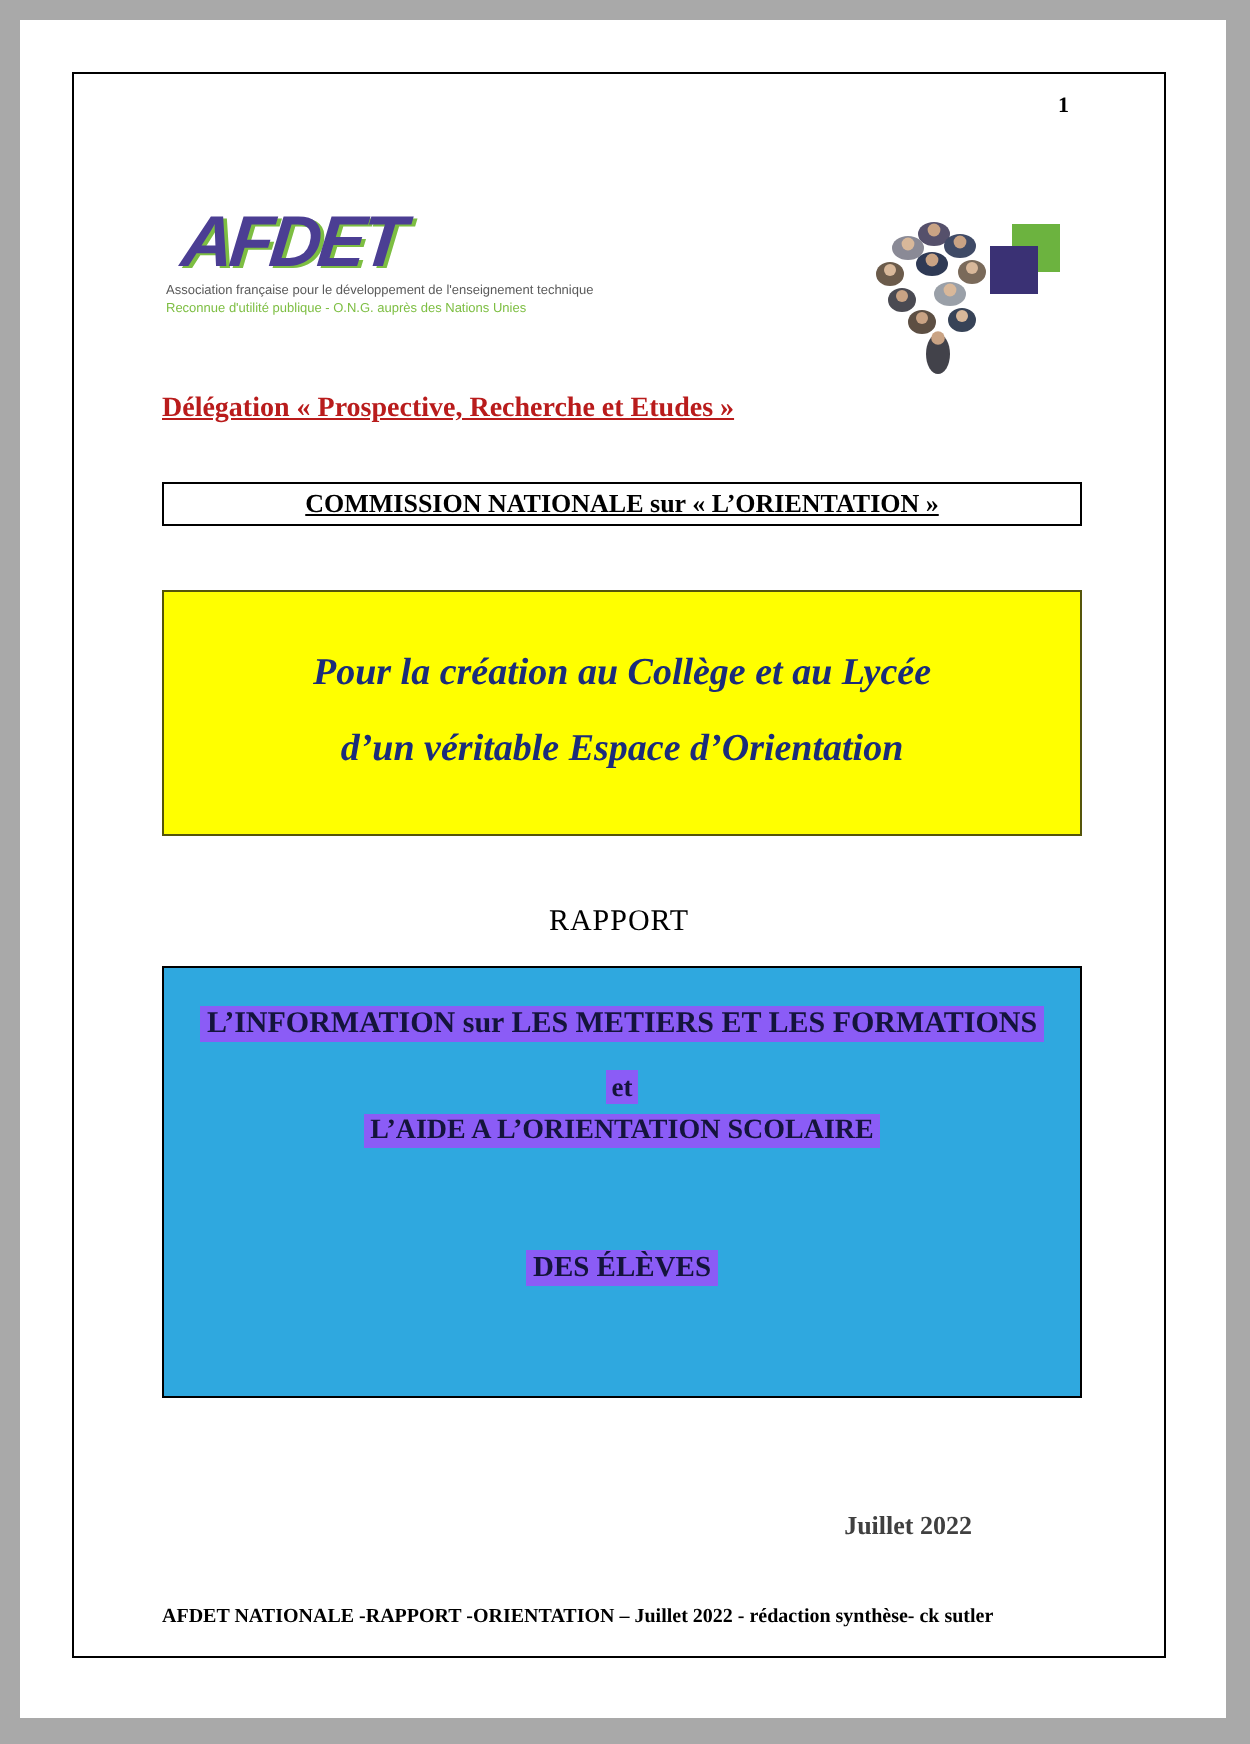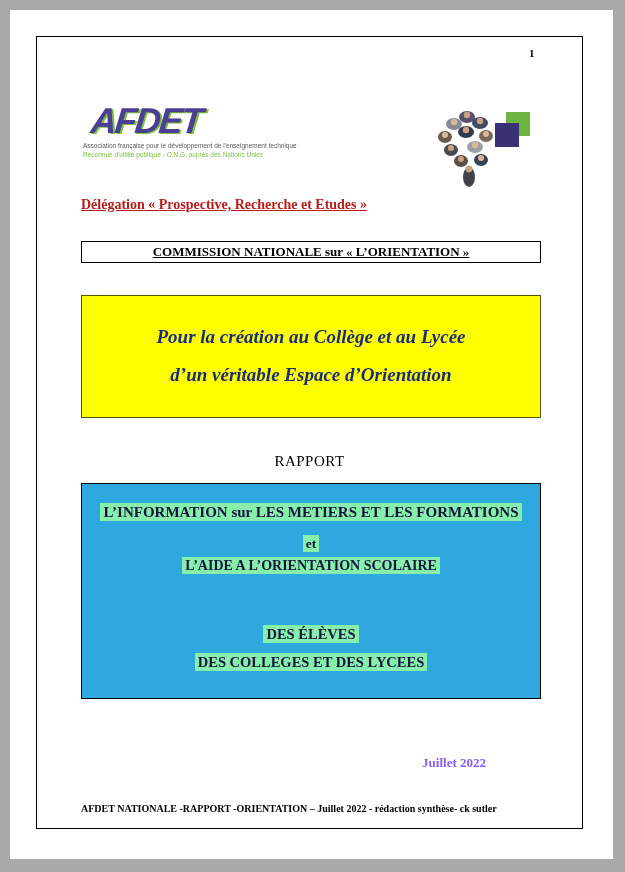--- a/index.html
+++ b/index.html
@@ -35,29 +35,29 @@
   .titlebox{left:44px;top:258px;width:458px;height:121px;background:#FFFF00;border:1px solid #55550a;}
   .titlebox .tline{position:absolute;left:0;right:0;text-align:center;
                    font-size:19px;font-weight:bold;font-style:italic;color:#1B2C7A;white-space:nowrap;}
   .titlebox .t1{top:30px;}
   .titlebox .t2{top:68px;}
 
   .rapport{left:0;top:416px;width:100%;text-align:center;font-size:15px;font-weight:normal;letter-spacing:0.5px;color:#000;}
 
   .subjectbox{left:44px;top:446px;width:458px;height:214px;background:#2FA8DF;border:1px solid #000;}
   .subjectbox .sline{position:absolute;left:0;right:0;text-align:center;font-weight:bold;color:#14143C;white-space:nowrap;}
-  .subjectbox .hl{background:#86efac;padding:1px 3px;}
+  .subjectbox .hl{background:#8b5cf6;padding:1px 3px;}
   .s1{top:20px;font-size:15px;}
   .s2{top:52px;font-size:13.5px;}
   .s3{top:74px;font-size:14px;}
   .s4{top:95px;font-size:15px;}
   .s5{top:142px;font-size:14.5px;}
   .s6{top:170px;font-size:14.5px;}
 
-  .dateline{left:0;top:718px;width:449px;text-align:right;font-size:13px;font-weight:bold;color:#8b5cf6;}
+  .dateline{left:0;top:718px;width:449px;text-align:right;font-size:13px;font-weight:bold;color:#404040;}
   .footer{left:44px;top:766px;font-size:10px;font-weight:bold;color:#000;white-space:nowrap;}
 </style>
 </head>
 <body>
 
 <div class="frame">
   <div class="page">
     <div class="cborder">
 
       <div class="abs page-number">1</div>
@@ -110,21 +110,20 @@
         <div class="tline t1">Pour la création au Collège et au Lycée</div>
       </div>
 
       <div class="abs rapport">RAPPORT</div>
 
       <div class="abs subjectbox">
         <div class="sline s1"><span class="hl">L’INFORMATION sur LES METIERS ET LES FORMATIONS</span></div>
         <div class="sline s2"><span class="hl">et</span></div>
         <div class="sline s3"><span class="hl">L’AIDE A L’ORIENTATION SCOLAIRE</span></div>
         <div class="sline s5"><span class="hl">DES ÉLÈVES</span></div>
-        <div class="sline s6"><span class="hl">DES COLLEGES ET DES LYCEES</span></div>
       </div>
 
       <div class="abs dateline">Juillet 2022</div>
 
       <div class="abs footer">AFDET NATIONALE -RAPPORT -ORIENTATION – Juillet 2022 - rédaction synthèse- ck sutler</div>
 
     </div>
   </div>
 </div>
 

